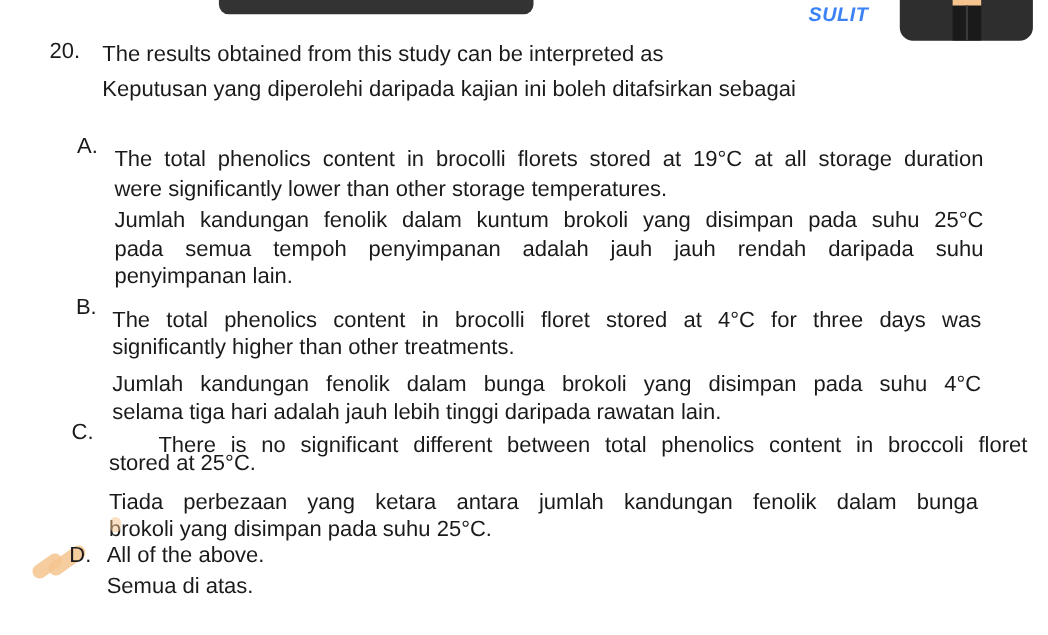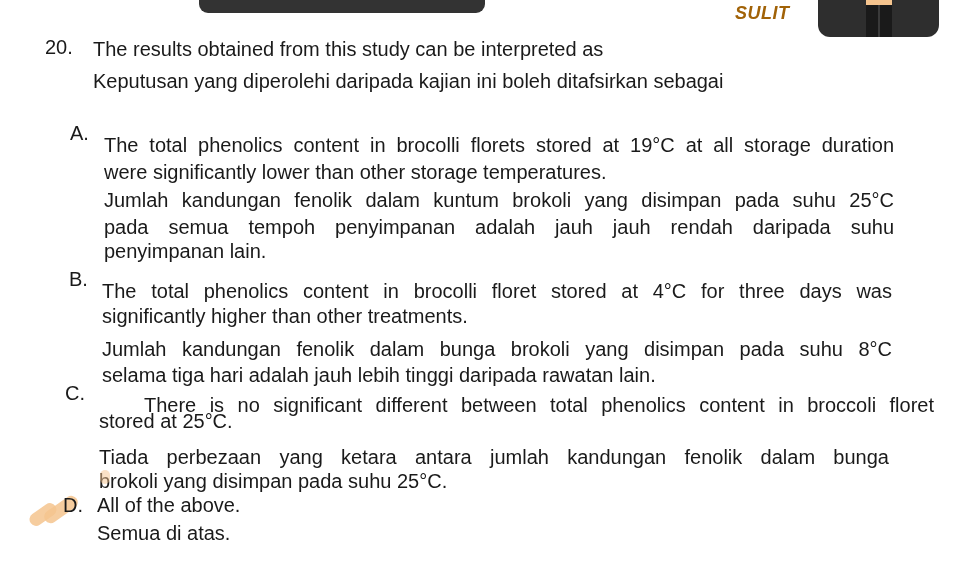--- a/index.html
+++ b/index.html
@@ -6,21 +6,21 @@
     body {
       width:953px; height:577px; background:#ffffff; position:relative; overflow:hidden;
       font-family:"Liberation Sans", sans-serif; color:#1a1a1a;
     }
     .top-bar {
       position:absolute; left:199px; top:0; width:286px; height:13px;
       background:#333333; border-radius:0 0 9px 9px;
     }
     .sulit {
       position:absolute; left:735px; top:3px; font-weight:bold; font-style:italic;
-      font-size:18px; letter-spacing:0.5px; color:#a16207;
+      font-size:18px; letter-spacing:0.5px; color:#3b82f6;
     }
     .corner-widget {
       position:absolute; left:818px; top:0; width:121px; height:37px;
       background:#2e2e2e; border-radius:0 0 12px 12px; overflow:hidden;
     }
     .corner-widget .stripe {
       position:absolute; left:48px; top:0; width:26px; height:37px; background:#1a1a1a;
     }
     .corner-widget .stripe .peach {
       position:absolute; left:0; top:0; width:26px; height:5px; background:#f5c48e;
@@ -70,21 +70,21 @@
     <span class="justify">pada semua tempoh penyimpanan adalah jauh jauh rendah daripada suhu</span>
   </div>
 <div class="opt-line it" style="left:104px; top:240px;">penyimpanan lain.</div>
 
 <div class="opt-letter" style="left:69px; top:268px;">B.</div>
 <div class="opt-line" style="left:102px; top:280px; width:790px;">
     <span class="justify">The total phenolics content in brocolli floret stored at 4°C for three days was</span>
   </div>
 <div class="opt-line" style="left:102px; top:305px;">significantly higher than other treatments.</div>
 <div class="opt-line it" style="left:102px; top:338px; width:790px;">
-    <span class="justify">Jumlah kandungan fenolik dalam bunga brokoli yang disimpan pada suhu 8°C</span>
+    <span class="justify">Jumlah kandungan fenolik dalam bunga brokoli yang disimpan pada suhu 4°C</span>
   </div>
 <div class="opt-line it" style="left:102px; top:364px;">selama tiga hari adalah jauh lebih tinggi daripada rawatan lain.</div>
 
 <div class="opt-letter" style="left:65px; top:382px;">C.</div>
 <div class="opt-line" style="left:99px; top:394px; width:790px;margin-left:45px;">
     <span class="justify">There is no significant different between total phenolics content in broccoli floret</span>
   </div>
 <div class="opt-line" style="left:99px; top:410px;">stored at 25°C.</div>
 <div class="opt-line it" style="left:99px; top:446px; width:790px;">
     <span class="justify">Tiada perbezaan yang ketara antara jumlah kandungan fenolik dalam bunga</span>

